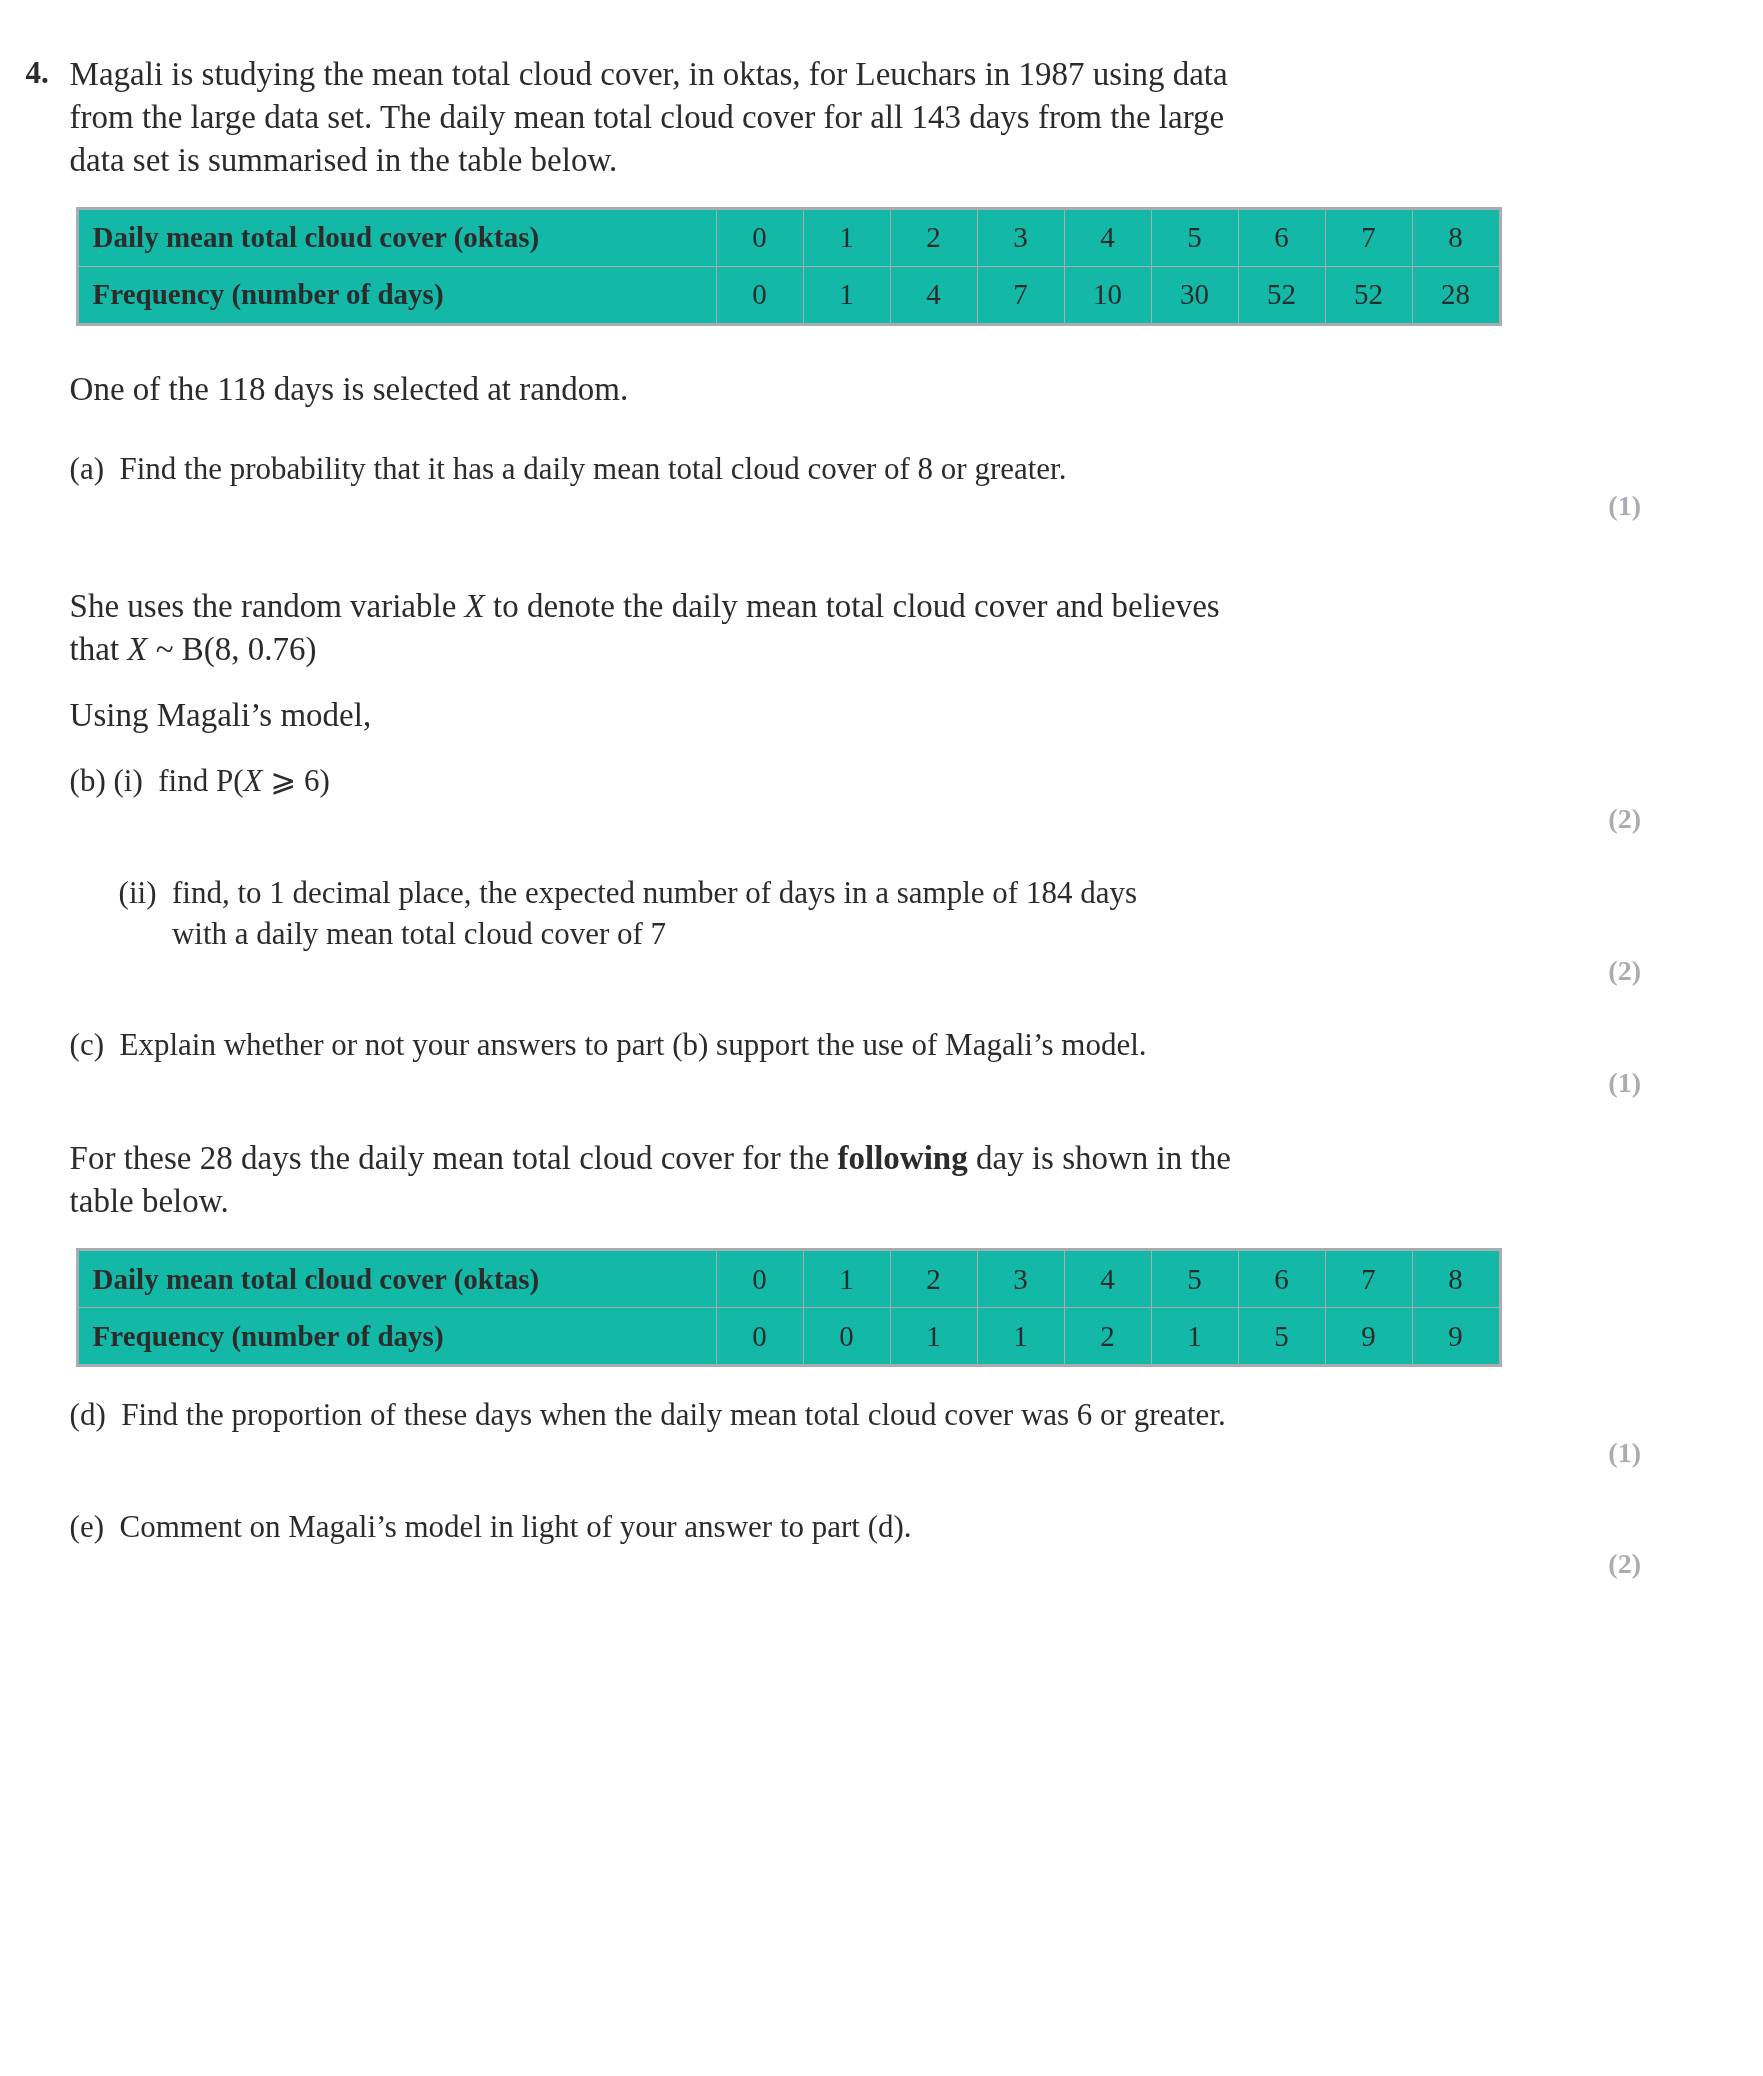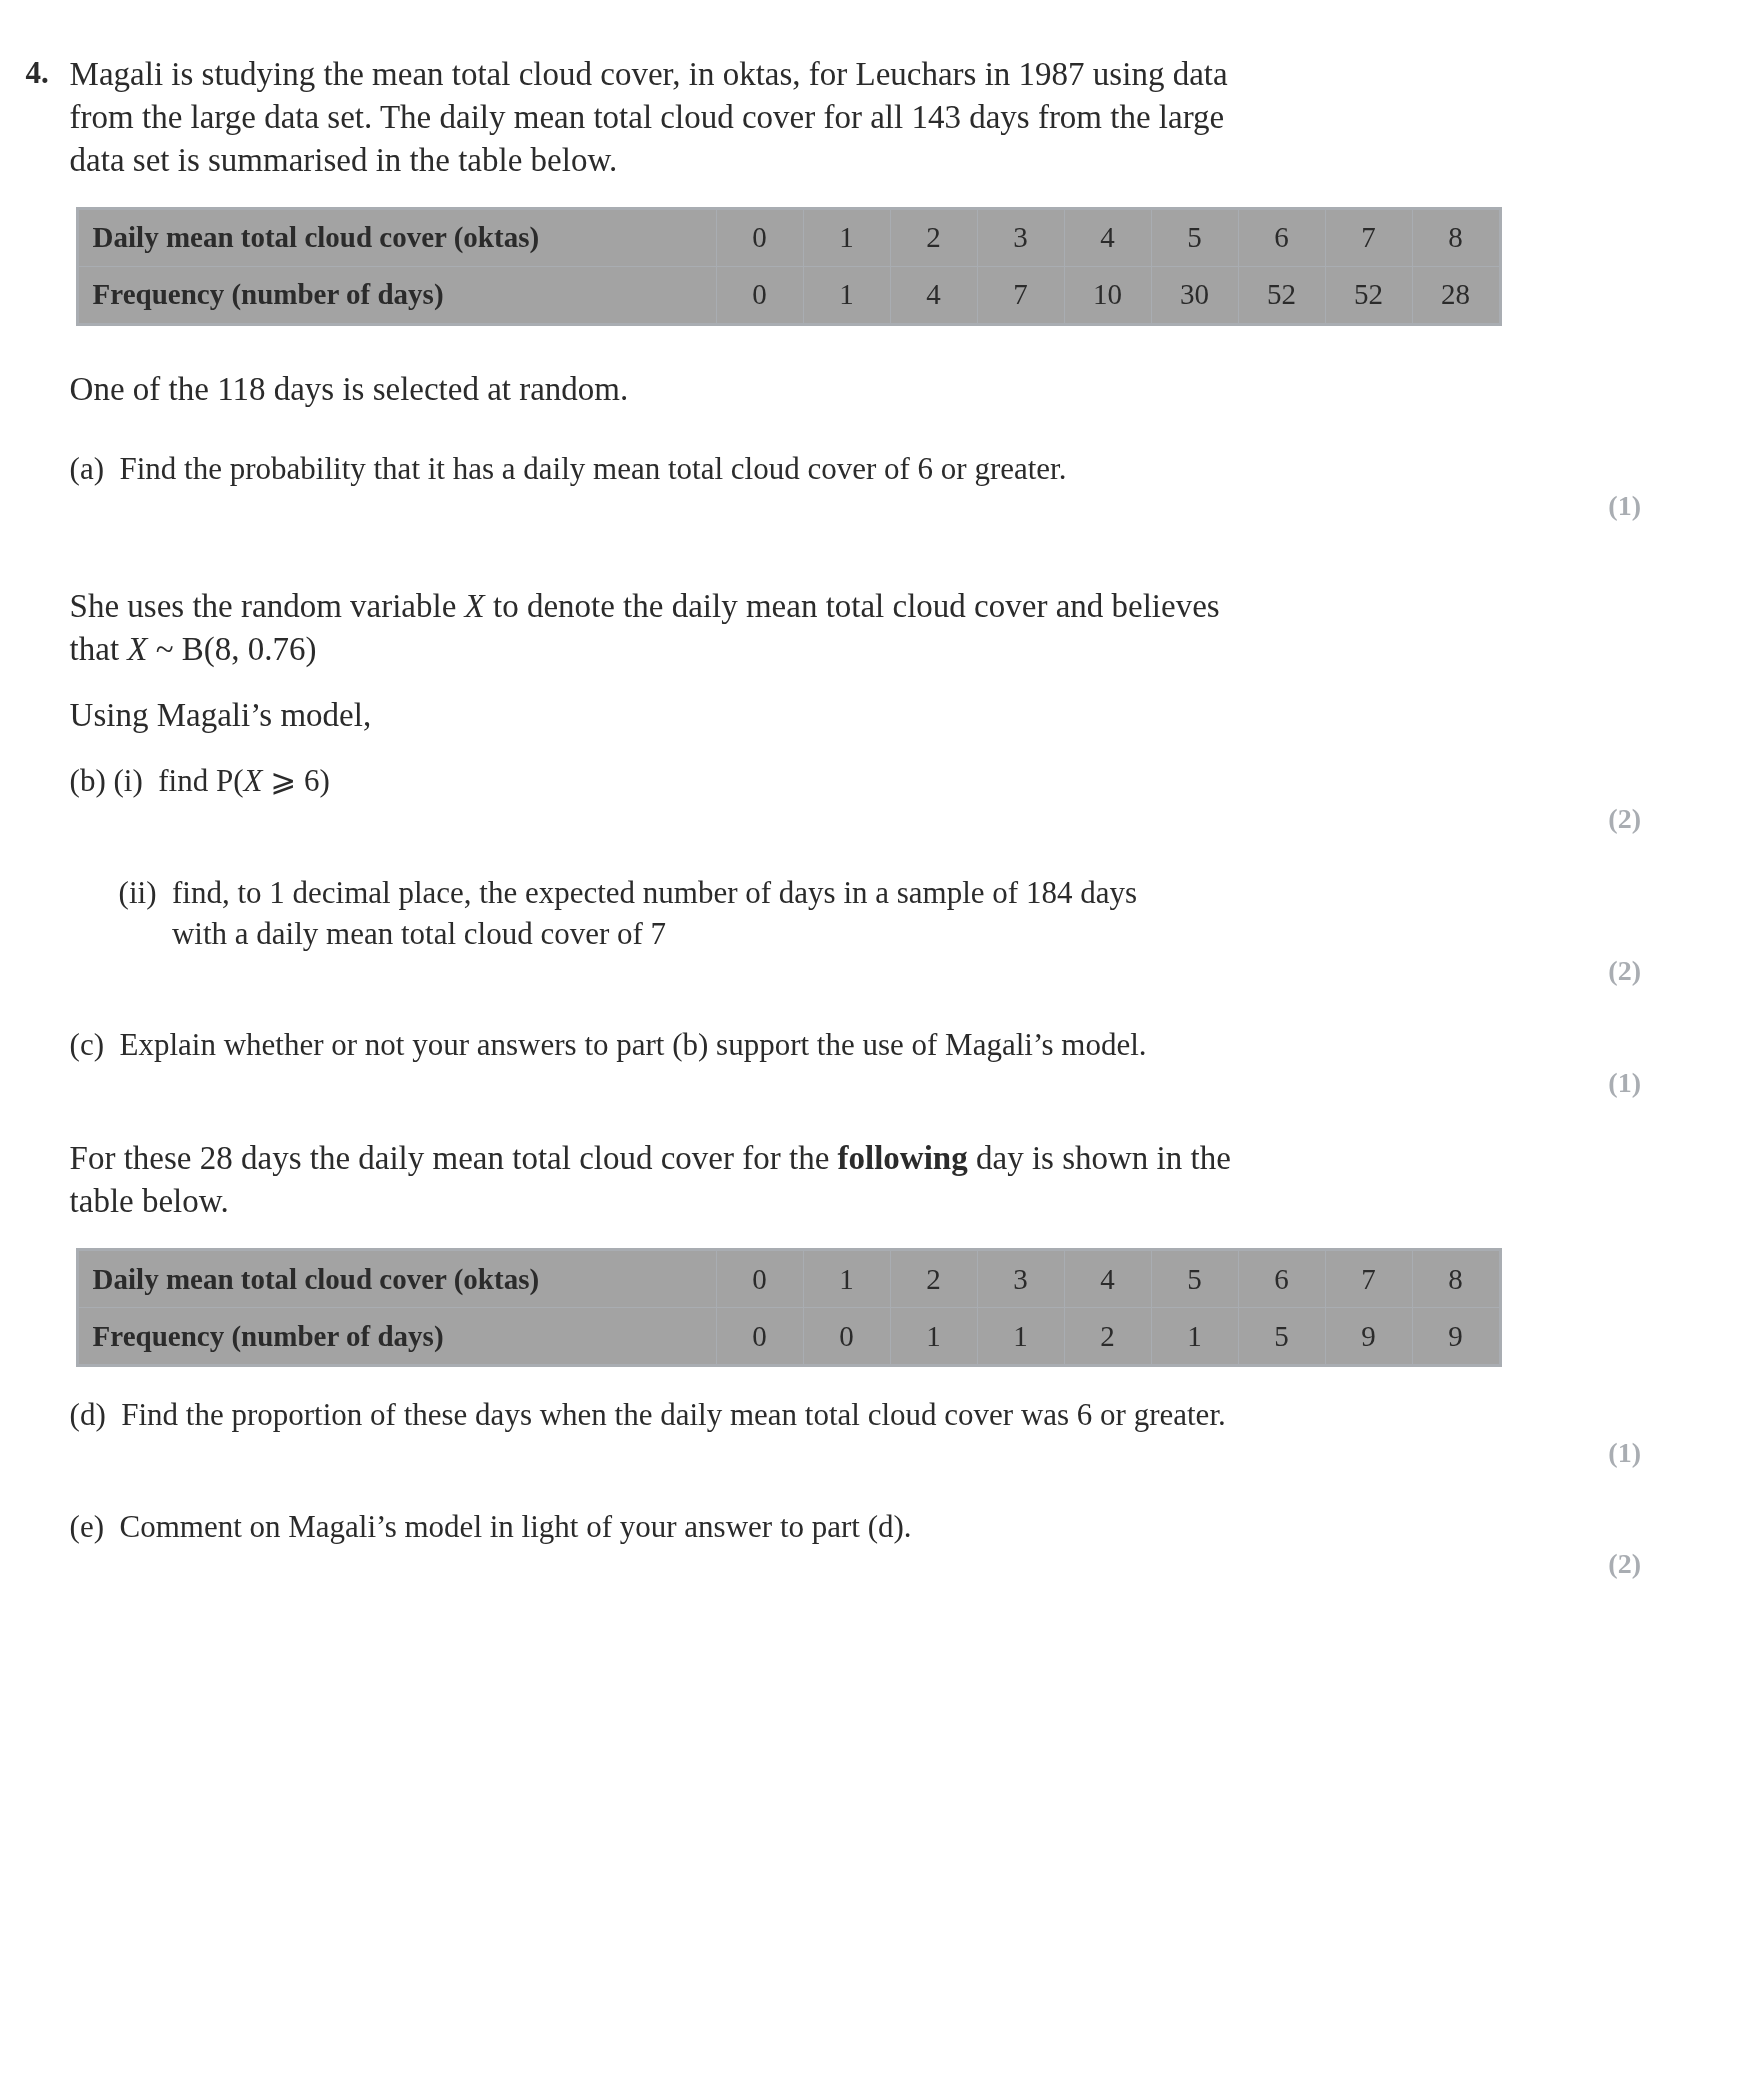--- a/index.html
+++ b/index.html
@@ -62,21 +62,21 @@
   
   .cc-table-wrap {
     margin-left: 59px;
     margin-top: 25px;
     margin-bottom: 4.2px;
   }
   table.cc-table {
     border-collapse: collapse;
     table-layout: fixed;
     border: 3.7px solid #a9adb2;
-    background: #a3a3a3;
+    background: #14b8a6;
   }
   table.cc-table td {
     border: 1.2px solid #a9adb2;
     font-size: 29px;
     line-height: 1.0;
     padding: 0;
     height: 56px;
     text-align: center;
     vertical-align: middle;
     color: #2b2b2b;
@@ -176,21 +176,21 @@
   <div class="gap-lg"></div>
 
   <div class="blk">
     <p class="para">One of the 118 days is selected at random.</p>
   </div>
 
   <div class="gap-lg"></div>
 
   <div class="blk hang">
     <span class="lbl"><span>(a)</span>&nbsp;&nbsp;</span>
-    <span class="txt">Find the probability that it has a daily mean total cloud cover of 6 or greater.</span>
+    <span class="txt">Find the probability that it has a daily mean total cloud cover of 8 or greater.</span>
   </div>
   <div class="marks">(1)</div>
 
   <div class="gap-lg"></div>
 
 
   <div class="gap-md"></div>
 
   <div class="blk">
     <p class="para intro"><span>She uses the random variable </span><span class="mvar">X</span><span> to denote the daily mean total cloud cover and believes</span></p>

